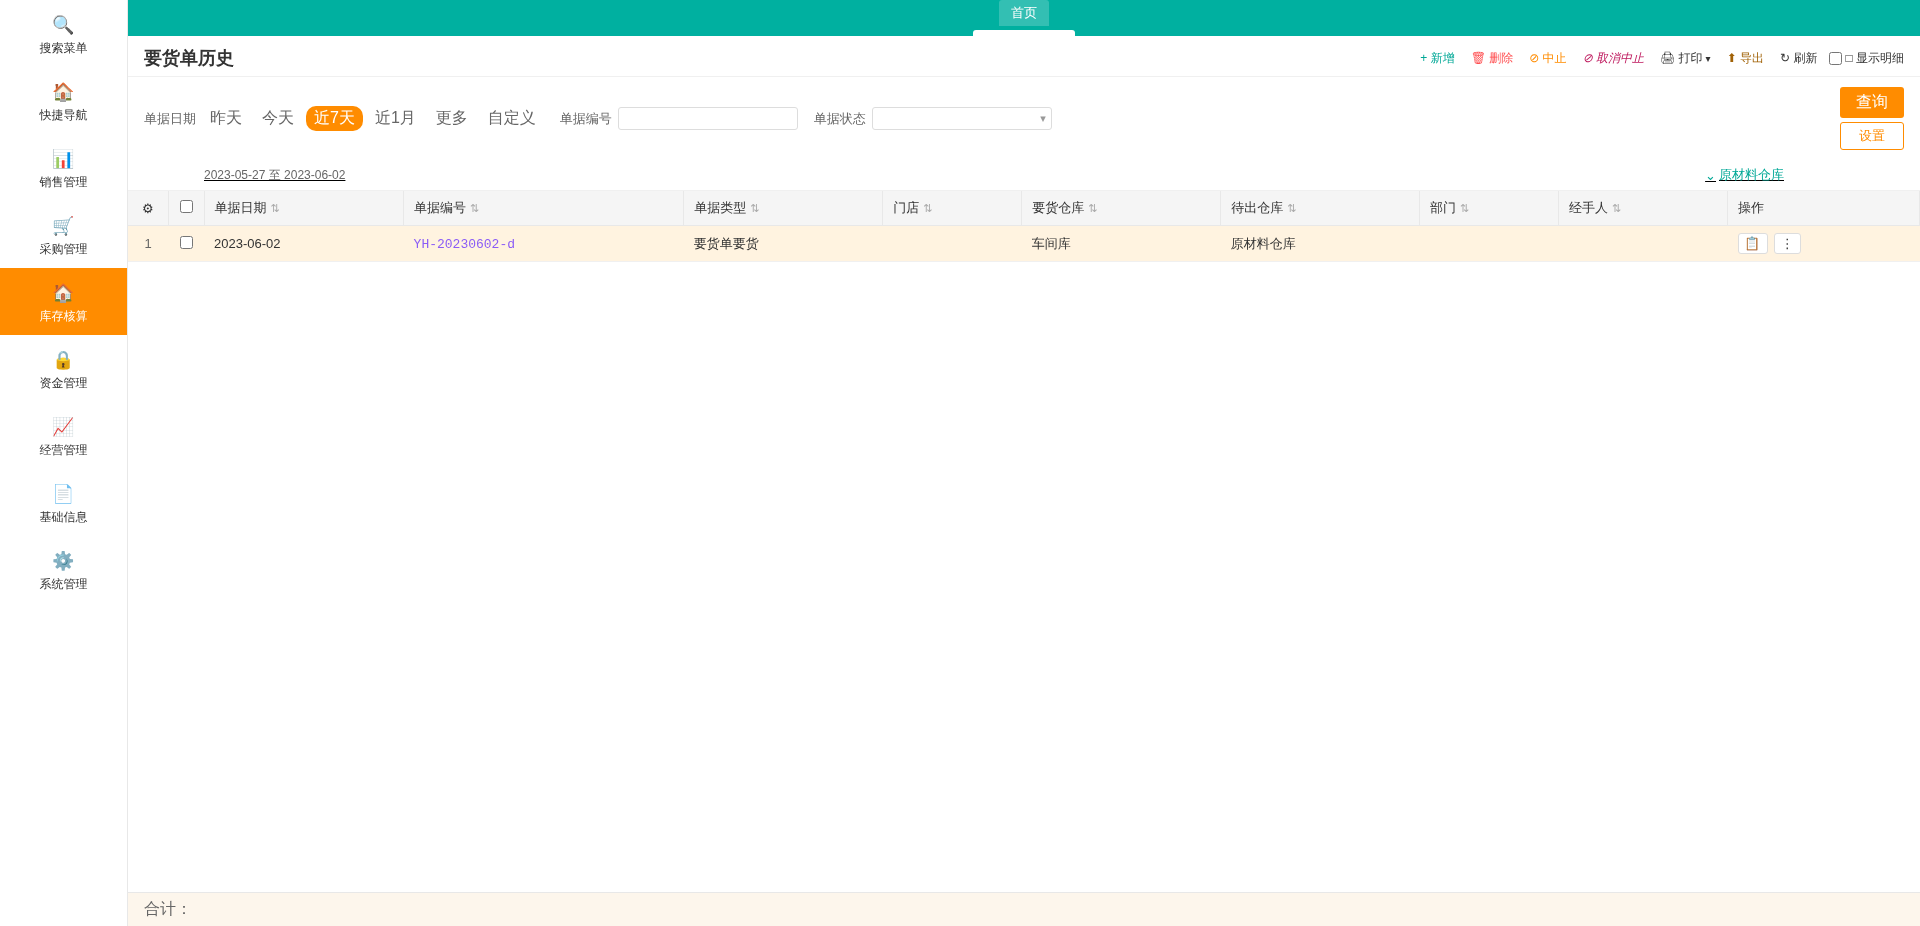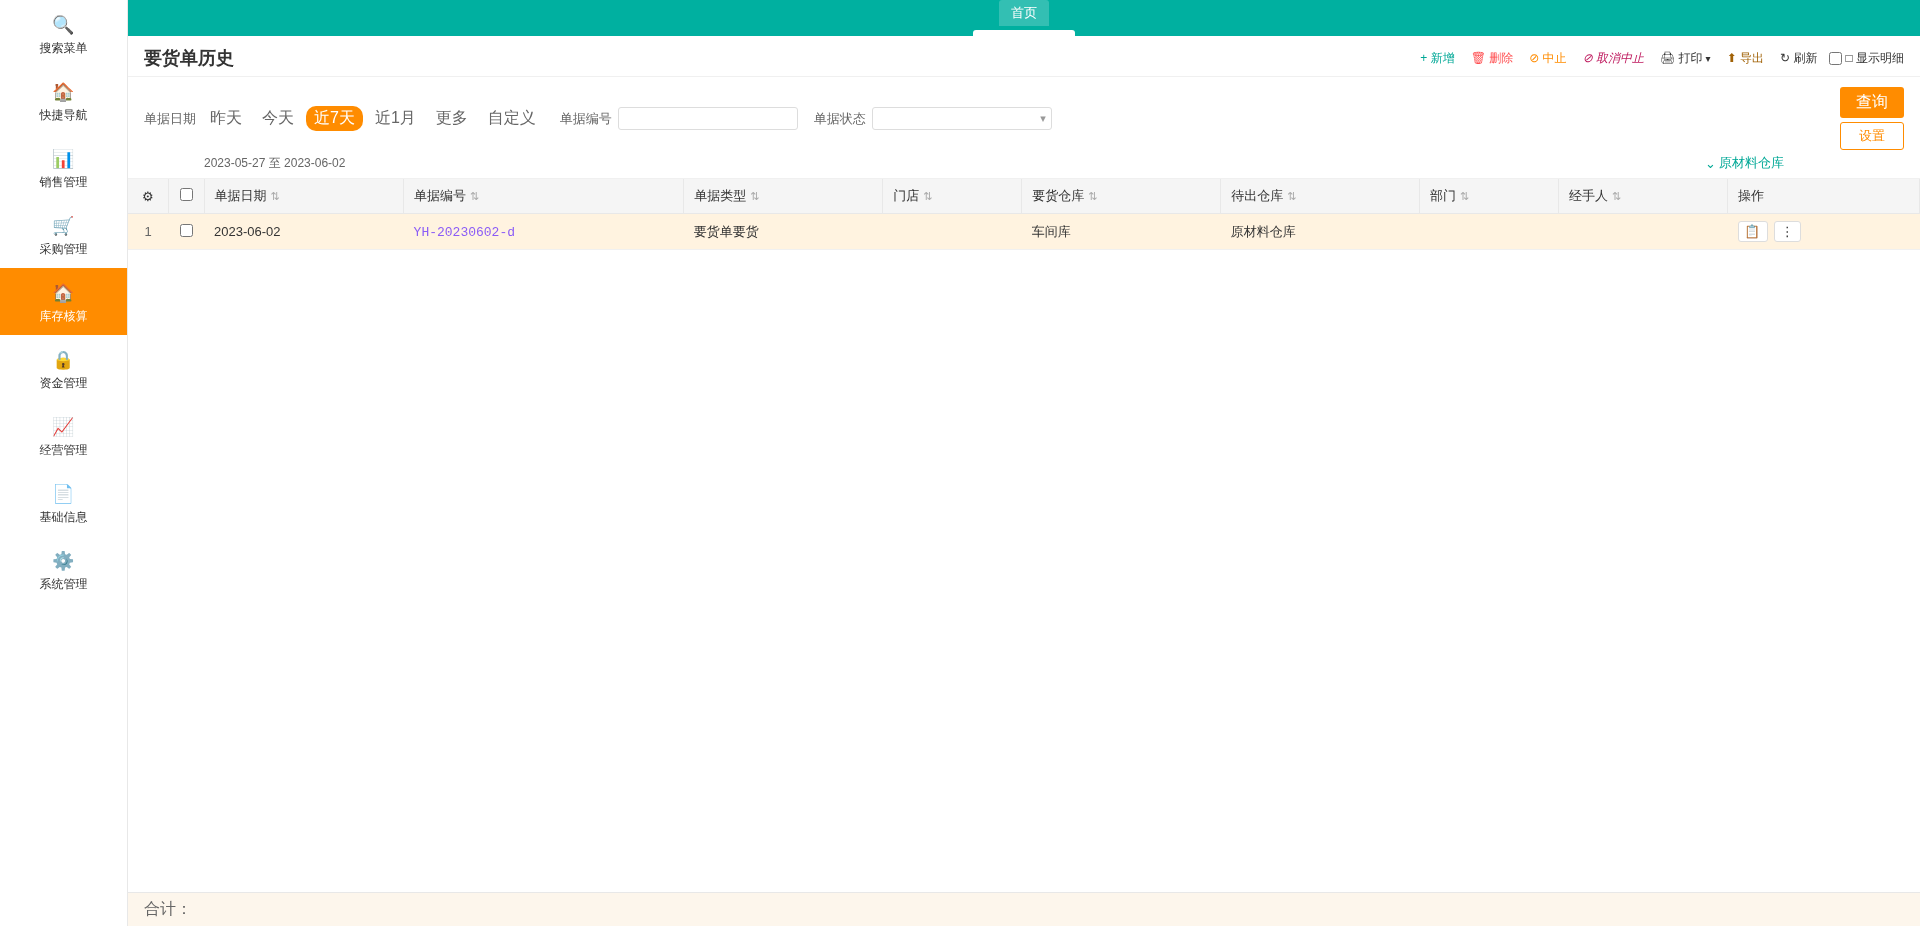--- a/index.html
+++ b/index.html
@@ -441,21 +441,21 @@
             <span class="select-arrow">▾</span>
           </div>
         </div>
 
         <div class="filter-actions">
           <button class="query-btn">查询</button>
           <button class="settings-btn">设置</button>
         </div>
       </div>
 
-      <div style="display:flex; align-items:flex-end; margin-top:4px;">
+      <div style="display:flex; align-items:flex-end; margin-top:16px;text-decoration:underline;">
         <span style="width:60px;"></span>
         <span class="filter-date">2023-05-27 至 2023-06-02</span>
         <div style="margin-left:auto; margin-right:120px;">
           <span class="expand-btn">
             <span>⌄</span>
             <span>原材料仓库</span>
           </span>
         </div>
       </div>
     </div>

